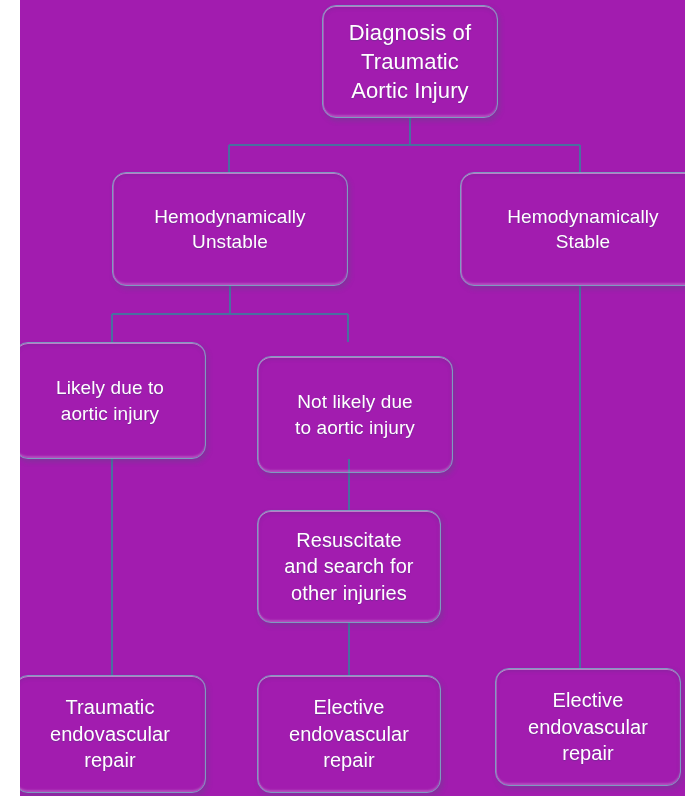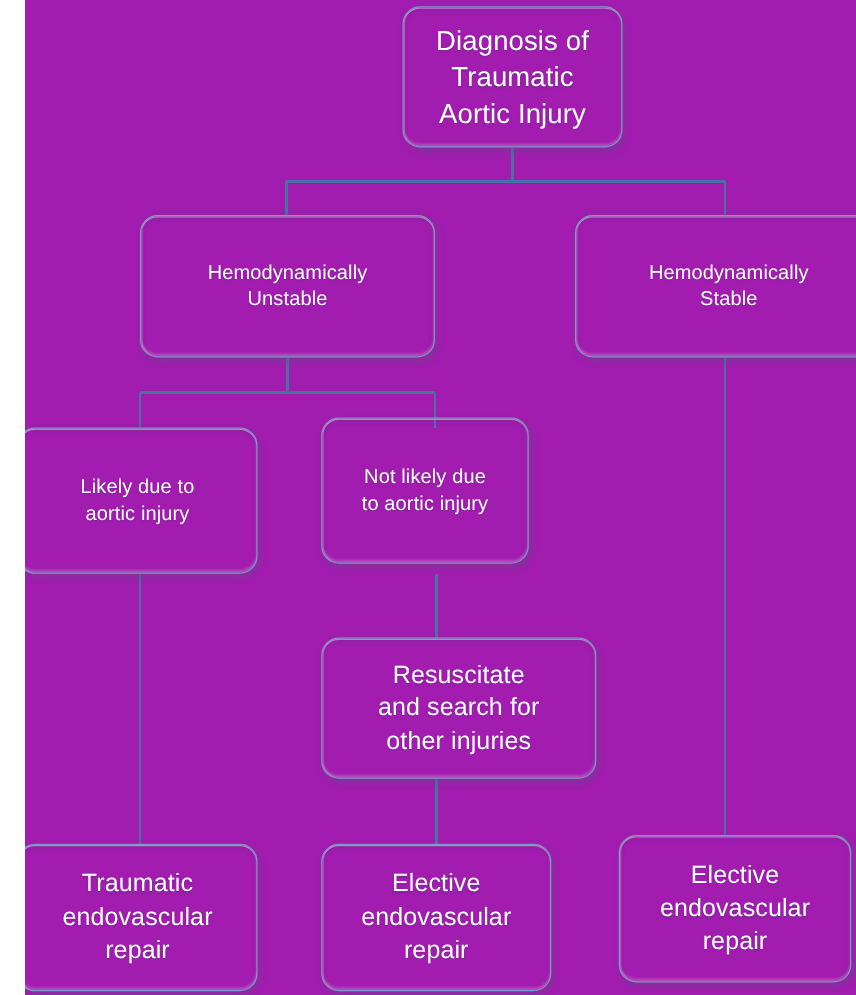--- a/index.html
+++ b/index.html
@@ -51,21 +51,21 @@
     text-shadow: 0 1px 1px rgba(45,70,105,0.35);
     line-height: 1.32;
     letter-spacing: 0.1px;
     padding: 4px 8px;
   }
   .node .label {
     display: block;
     white-space: pre-line;
   }
   .fs-22 { font-size: 22px; }
-  .fs-21 { font-size: 16px; }
+  .fs-21 { font-size: 19px; }
   .fs-20 { font-size: 20px; }
 </style>
 </head>
 <body>
 
 <div id="canvas">
 
   <svg class="connector-layer" viewBox="0 0 685 796" width="685" height="796" id="connectors">
       <path d="M 390 118 L 390 145" stroke="#4a6fa0" stroke-width="2" fill="none" shape-rendering="crispEdges"></path>
       <path d="M 209 145 L 560 145" stroke="#4a6fa0" stroke-width="2" fill="none" shape-rendering="crispEdges"></path>
@@ -92,25 +92,25 @@
 Unstable</span>
       </div>
       <div class="node fs-21" style="left: 440px; top: 172px; width: 246px; height: 114px;">
         <span class="label">Hemodynamically
 Stable</span>
       </div>
       <div class="node fs-21" style="left: -6px; top: 342px; width: 192px; height: 117px;">
         <span class="label">Likely due to
 aortic injury</span>
       </div>
-      <div class="node fs-21" style="left: 237px; top: 334px; width: 166px; height: 117px;">
+      <div class="node fs-21" style="left: 237px; top: 356px; width: 196px; height: 117px;">
         <span class="label">Not likely due
 to aortic injury</span>
       </div>
-      <div class="node fs-20" style="left: 237px; top: 510px; width: 220px; height: 113px;">
+      <div class="node fs-20" style="left: 237px; top: 510px; width: 184px; height: 113px;">
         <span class="label">Resuscitate
 and search for
 other injuries</span>
       </div>
       <div class="node fs-20" style="left: -6px; top: 675px; width: 192px; height: 118px;">
         <span class="label">Traumatic
 endovascular
 repair</span>
       </div>
       <div class="node fs-20" style="left: 237px; top: 675px; width: 184px; height: 118px;">

